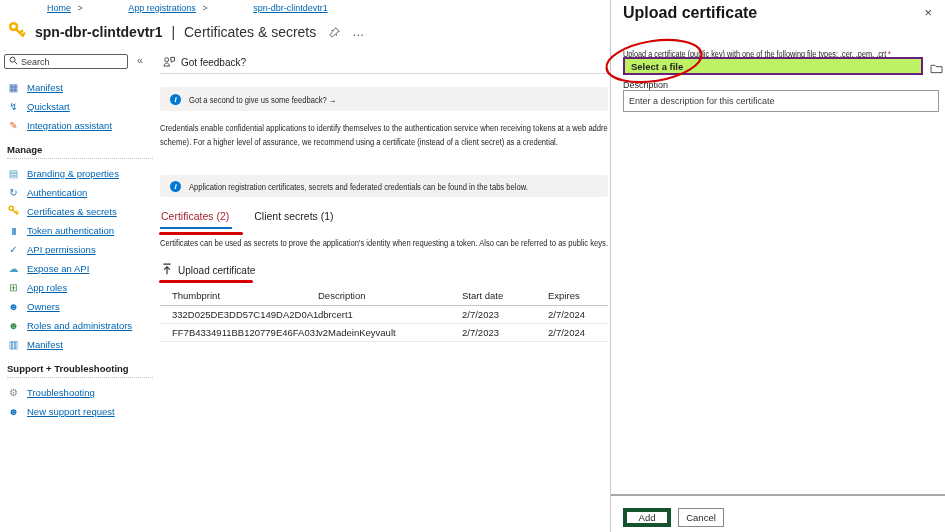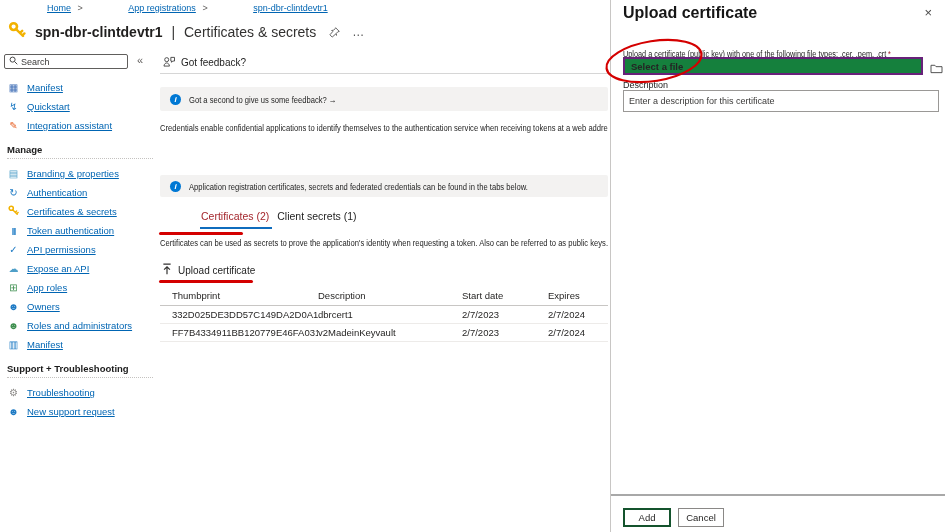--- a/index.html
+++ b/index.html
@@ -44,21 +44,21 @@
   .cmd-row { display:flex; align-items:center; gap:6px; height:22px; border-bottom:1px solid #d6d6d6;
              padding-left:3px; font-size:10px; color:#242424; cursor:pointer; }
   .banner { margin-top:13px; background:#f3f2f1; border-radius:2px; height:24px; display:flex;
             align-items:center; padding:0 10px; gap:8px; font-size:9.5px; overflow:hidden; color:#242424; }
   .banner.second { margin-top:26px; height:22px; }
   .info-ic { flex:0 0 11px; width:11px; height:11px; border-radius:50%; background:#0078d4; color:#fff;
              font-size:8px; font-weight:bold; font-style:italic; display:flex; align-items:center;
              justify-content:center; line-height:11px; }
   .fit { display:inline-block; white-space:nowrap; transform:scaleX(.8); transform-origin:0 50%; }
   .intro { margin-top:10px; font-size:9.5px; line-height:13.5px; height:28px; overflow:hidden; color:#242424; white-space:nowrap; }
-  .tabs { margin-top:13px; display:flex; gap:6px; font-size:10.5px; height:19px;margin-left:40px; }
+  .tabs { margin-top:13px; display:flex; gap:23px; font-size:10.5px; height:19px; }
   .tab { position:relative; color:#242424; padding:0 1px 6px 1px; cursor:pointer; white-space:nowrap; }
   .tab.active { color:#a4262c; }
   .tab.active::after { content:""; position:absolute; left:0; right:-2px; bottom:0; height:2px; background:#0f6cbd; }
   .tab-desc { margin-top:8px; font-size:9.5px; height:13px; overflow:hidden; white-space:nowrap; color:#242424; }
   .upload-btn { margin-top:11px; display:flex; gap:6px; align-items:center; font-size:10px; color:#242424;
                 height:18px; background:none; border:none; padding:0 2px; cursor:pointer; font-family:"Liberation Sans", sans-serif; }
   .ctable { margin-top:7px; font-size:9.5px; }
   .thead, .trow { display:grid; grid-template-columns:146px 144px 86px 1fr; align-items:center; padding-left:12px; }
   .thead { font-weight:normal; height:20px; border-bottom:1px solid #c8c6c4; }
   .trow { height:18px; border-bottom:1px solid #edebe9; cursor:default; }
@@ -67,30 +67,30 @@
   
   .panel { position:absolute; left:610px; top:0; width:335px; height:532px; background:#fff;
            border-left:1px solid #c8c6c4; }
   .panel-title { position:absolute; left:12px; top:4px; font-size:16px; font-weight:bold; color:#161616; }
   .panel-close { position:absolute; right:13px; top:5px; font-size:13px; color:#494949; cursor:pointer; }
   .file-label { position:absolute; left:12px; top:49px; font-size:8.5px; white-space:nowrap;
                 transform:scaleX(.86); transform-origin:0 50%; color:#242424; }
   .req { color:#a4262c; margin-left:2px; }
   .file-input { position:absolute; left:12px; top:57px; width:300px; height:18px; border:2px solid #68217a;
                 display:flex; align-items:center; padding:0 6px; font-size:9.5px; font-weight:bold;
-                color:#242424; cursor:pointer; background:#15803d; }
+                color:#242424; cursor:pointer; background:#bef264; }
   .folder-btn { position:absolute; left:319px; top:60px; cursor:pointer; }
   .desc-label { position:absolute; left:12px; top:80px; font-size:9px; color:#242424; }
   .desc-input { position:absolute; left:12px; top:90px; width:316px; height:22px; border:1px solid #9a9896;
                 font-size:9px; padding:0 5px; font-family:"Liberation Sans", sans-serif; color:#242424; }
   .desc-input::placeholder { color:#3b3a39; opacity:1; }
   .panel-divider { position:absolute; left:0; right:0; top:494px; border-top:2px solid #a8a8a8; }
   .btn { position:absolute; top:508px; height:19px; background:#fff; font-size:9.5px; cursor:pointer;
          font-family:"Liberation Sans", sans-serif; color:#201f1e; }
-  .add-btn { left:12px; width:48px; border:2px solid #14532d; }
+  .add-btn { left:12px; width:48px; border:4px solid #14532d; }
   .cancel-btn { left:67px; width:46px; border:1px solid #8a8886; }
 
   
   .ann { position:absolute; pointer-events:none; z-index:50; }
   .ann-line { background:#d40000; border-radius:2px; height:3px; }
 </style>
 </head>
 <body>
 
 <div id="app">
@@ -232,20 +232,21 @@
       <span>Got feedback?</span>
     </div>
 
     <div class="banner">
       <span class="info-ic">i</span>
       <span class="fit">Got a second to give us some feedback? →</span>
     </div>
 
     <div class="intro">
       <div><span class="fit">Credentials enable confidential applications to identify themselves to the authentication service when receiving tokens at a web address</span></div>
+      <div><span class="fit">scheme). For a higher level of assurance, we recommend using a certificate (instead of a client secret) as a credential.</span></div>
     </div>
 
     <div class="banner second">
       <span class="info-ic">i</span>
       <span class="fit">Application registration certificates, secrets and federated credentials can be found in the tabs below.</span>
     </div>
 
     <div class="tabs">
       <span class="tab active">Certificates (2)</span>
       <span class="tab">Client secrets (1)</span>

